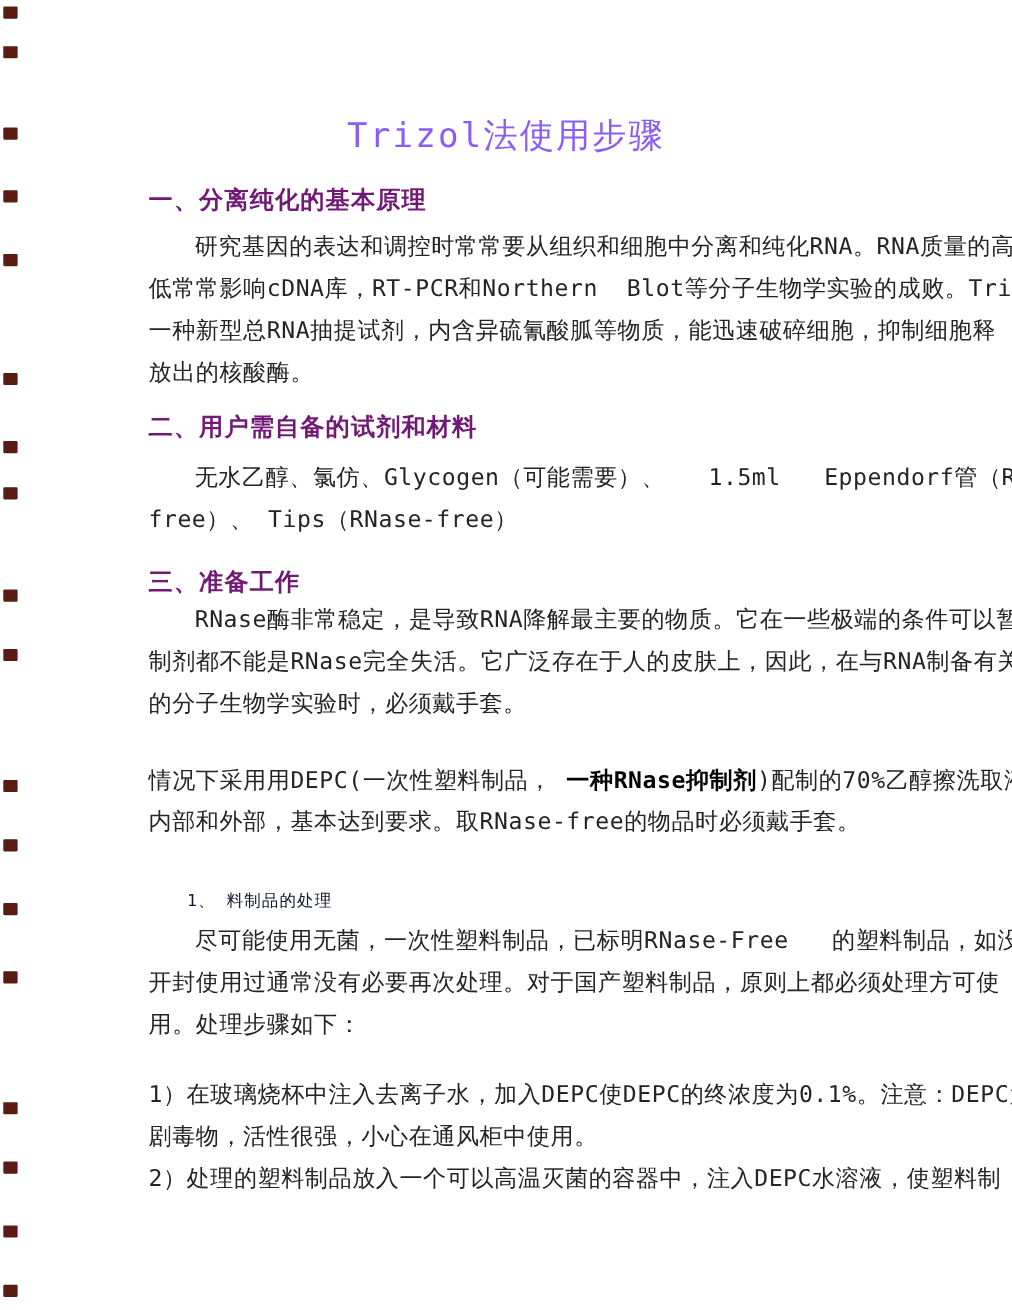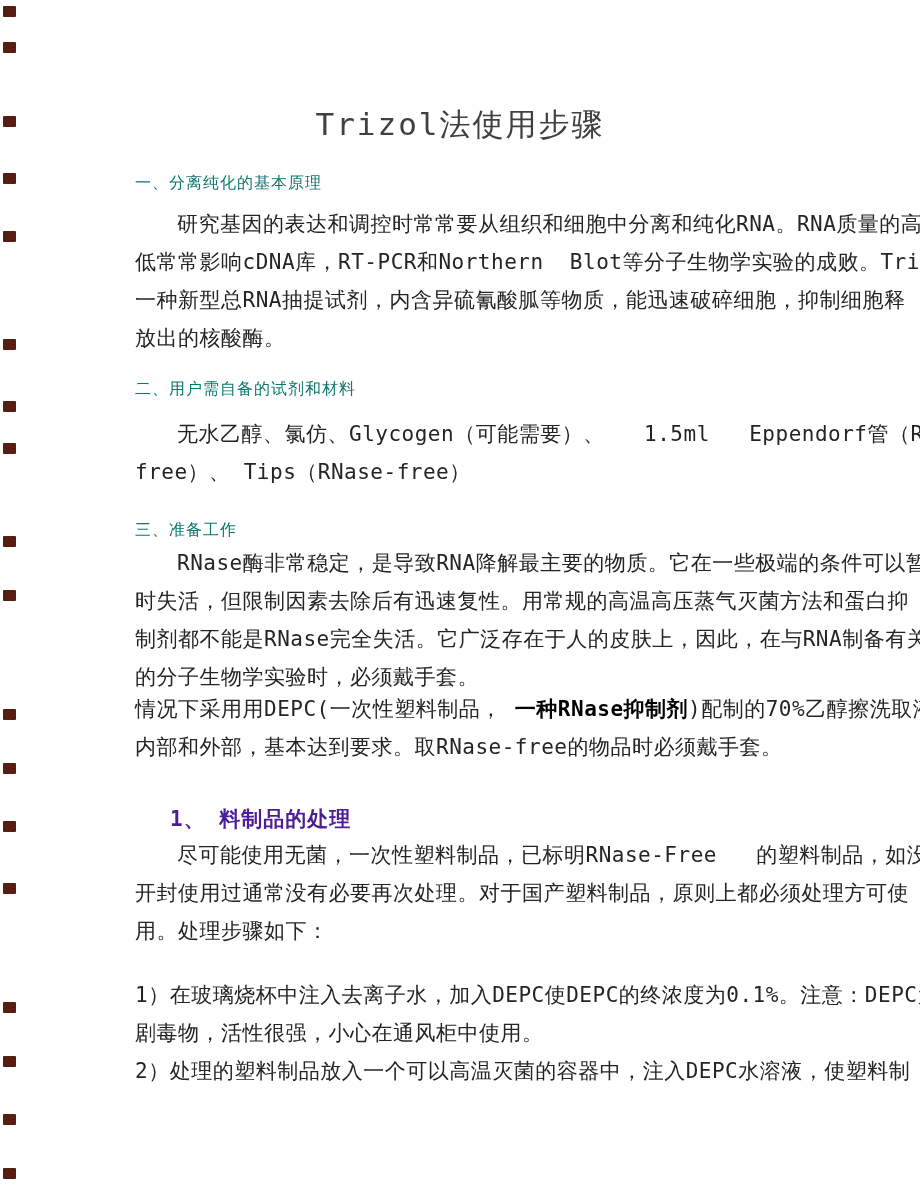--- a/index.html
+++ b/index.html
@@ -15,42 +15,42 @@
   .title {
     position: absolute;
     top: 100px;
     left: 0;
     width: 920px;
     text-align: center;
     font-size: 31px;
     line-height: 48px;
     font-weight: normal;
     letter-spacing: 2px;
-    color: #404040;
+    color: #8b5cf6;
     margin: 0;
     white-space: pre;
   }
   .h2 {
     position: absolute;
     left: 135px;
-    font-size: 16px;
+    font-size: 22px;
     line-height: 26px;
-    font-weight: normal;
+    font-weight: bold;
     letter-spacing: 1px;
-    color: #0f766e;
+    color: #701a75;
     white-space: pre;
   }
   .h3 {
     position: absolute;
     left: 170px;
-    font-size: 21px;
+    font-size: 15px;
     line-height: 26px;
-    font-weight: bold;
+    font-weight: normal;
     letter-spacing: 1px;
-    color: #4c1d95;
+    color: #0f172a;
     white-space: pre;
   }
   .block {
     position: absolute;
     left: 135px;
     width: 690px;
   }
   .line {
     height: 38px;
     line-height: 38px;
@@ -100,21 +100,20 @@
 
   <div class="h2" style="top:376px">二、用户需自备的试剂和材料</div>
   <div class="block" style="top:415px">
     <div class="line indent">无水乙醇、氯仿、Glycogen（可能需要）、   1.5ml   Eppendorf管（RNase-</div>
     <div class="line">free）、 Tips（RNase-free）</div>
   </div>
 
   <div class="h2" style="top:517px">三、准备工作</div>
   <div class="block" style="top:544px">
     <div class="line indent">RNase酶非常稳定，是导致RNA降解最主要的物质。它在一些极端的条件可以暂</div>
-    <div class="line">时失活，但限制因素去除后有迅速复性。用常规的高温高压蒸气灭菌方法和蛋白抑</div>
     <div class="line">制剂都不能是RNase完全失活。它广泛存在于人的皮肤上，因此，在与RNA制备有关</div>
     <div class="line">的分子生物学实验时，必须戴手套。</div>
   </div>
 
   <div class="block" style="top:690px">
     <div class="line"><span>情况下采用用DEPC(一次性塑料制品， </span><span class="bold-run">一种RNase抑制剂</span><span>)配制的70%乙醇擦洗取液器的</span></div>
     <div class="line">内部和外部，基本达到要求。取RNase-free的物品时必须戴手套。</div>
   </div>
 
   <div class="h3" style="top:806px">1、 料制品的处理</div>

